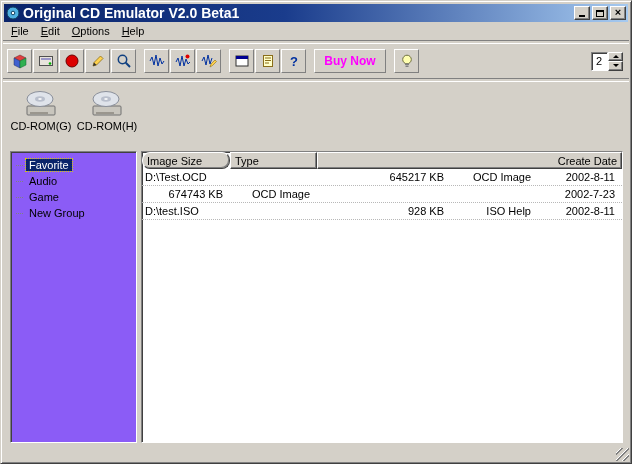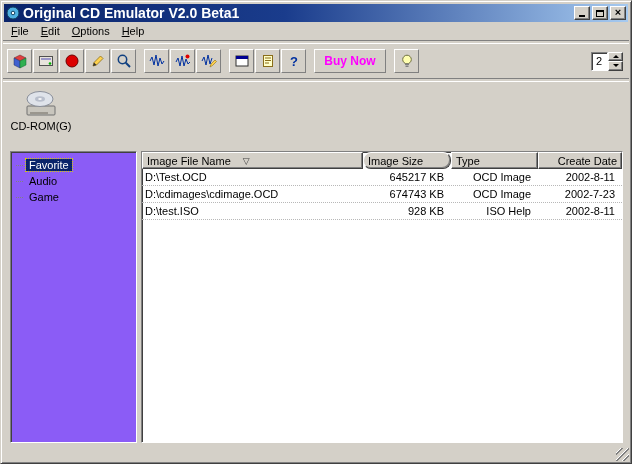--- a/index.html
+++ b/index.html
@@ -185,66 +185,75 @@
     <div class="drive">
       <svg width="40" height="34" viewBox="0 0 40 34">
         <rect x="6" y="20" width="28" height="9" rx="1" fill="#c8c5bd" stroke="#707070"></rect>
         <rect x="9" y="26" width="18" height="2" fill="#9a968e"></rect>
         <ellipse cx="19" cy="13" rx="13" ry="7.5" fill="#dfe3ea" stroke="#8a8f9a"></ellipse>
         <ellipse cx="19" cy="13" rx="5" ry="2.8" fill="#b9bfcc"></ellipse>
         <ellipse cx="19" cy="13" rx="1.8" ry="1" fill="#f5f6f8"></ellipse>
       </svg>
       <span class="drive-label">CD-ROM(G)</span>
     </div>
+    <div class="drive">
+      <svg width="40" height="34" viewBox="0 0 40 34">
+        <rect x="6" y="20" width="28" height="9" rx="1" fill="#c8c5bd" stroke="#707070"></rect>
+        <rect x="9" y="26" width="18" height="2" fill="#9a968e"></rect>
+        <ellipse cx="19" cy="13" rx="13" ry="7.5" fill="#dfe3ea" stroke="#8a8f9a"></ellipse>
+        <ellipse cx="19" cy="13" rx="5" ry="2.8" fill="#b9bfcc"></ellipse>
+        <ellipse cx="19" cy="13" rx="1.8" ry="1" fill="#f5f6f8"></ellipse>
+      </svg>
+      <span class="drive-label">CD-ROM(H)</span>
+    </div>
   </div>
 
   <div class="main">
 
     <div class="tree-panel">
       <div class="tree-item selected">
         <span class="tree-dash"></span>
         <span class="tree-label">Favorite</span>
       </div>
       <div class="tree-item">
         <span class="tree-dash"></span>
         <span class="tree-label">Audio</span>
       </div>
       <div class="tree-item">
         <span class="tree-dash"></span>
         <span class="tree-label">Game</span>
       </div>
+      <div class="tree-item">
+        <span class="tree-dash"></span>
+        <span class="tree-label">New Group</span>
+      </div>
     </div>
 
     <div class="splitter"></div>
 
     <div class="list-panel">
       <div class="list-header">
-        <div class="col-h c1">
-          <span>Image File Name</span>
-          <span class="sort-glyph">▽</span>
-        </div>
         <div class="col-h c2">
           <span>Image Size</span>
         </div>
         <div class="col-h c3">
           <span>Type</span>
         </div>
         <div class="col-h c4">
           <span>Create Date</span>
         </div>
       </div>
       <div class="list-rows">
         <div class="list-row">
           <div class="cell name c1">D:\Test.OCD</div>
           <div class="cell right c2">645217 KB</div>
           <div class="cell right c3">OCD Image</div>
           <div class="cell right c4">2002-8-11</div>
         </div>
         <div class="list-row">
-          <div class="cell name c1">D:\cdimages\cdimage.OCD</div>
           <div class="cell right c2">674743 KB</div>
           <div class="cell right c3">OCD Image</div>
           <div class="cell right c4">2002-7-23</div>
         </div>
         <div class="list-row">
           <div class="cell name c1">D:\test.ISO</div>
           <div class="cell right c2">928 KB</div>
           <div class="cell right c3">ISO Help</div>
           <div class="cell right c4">2002-8-11</div>
         </div>

